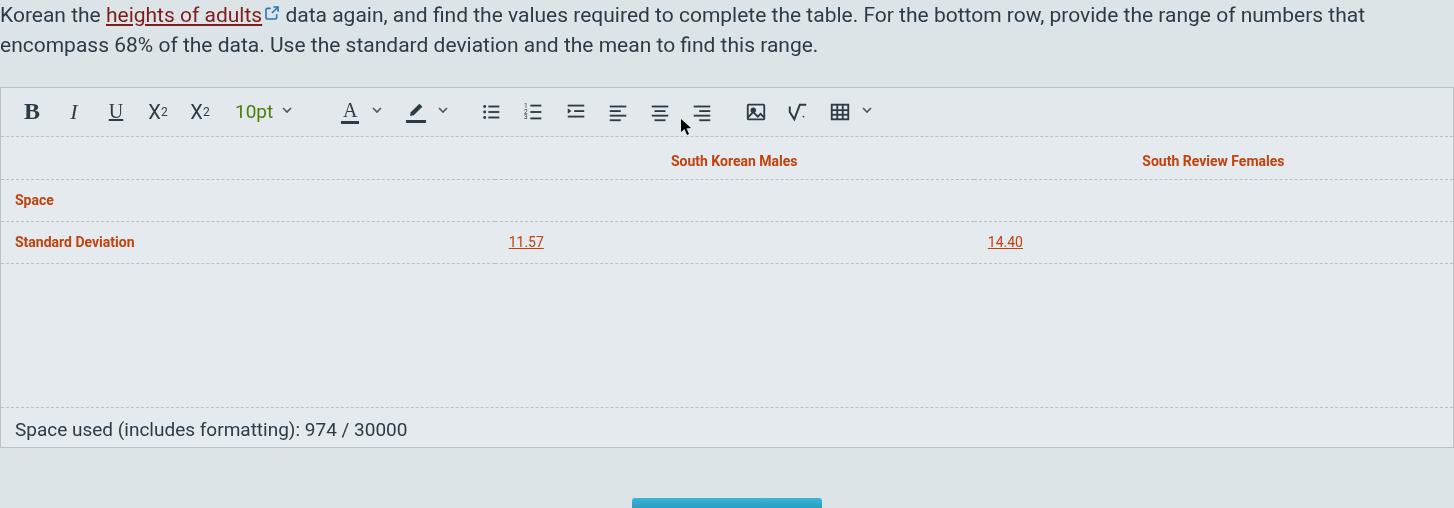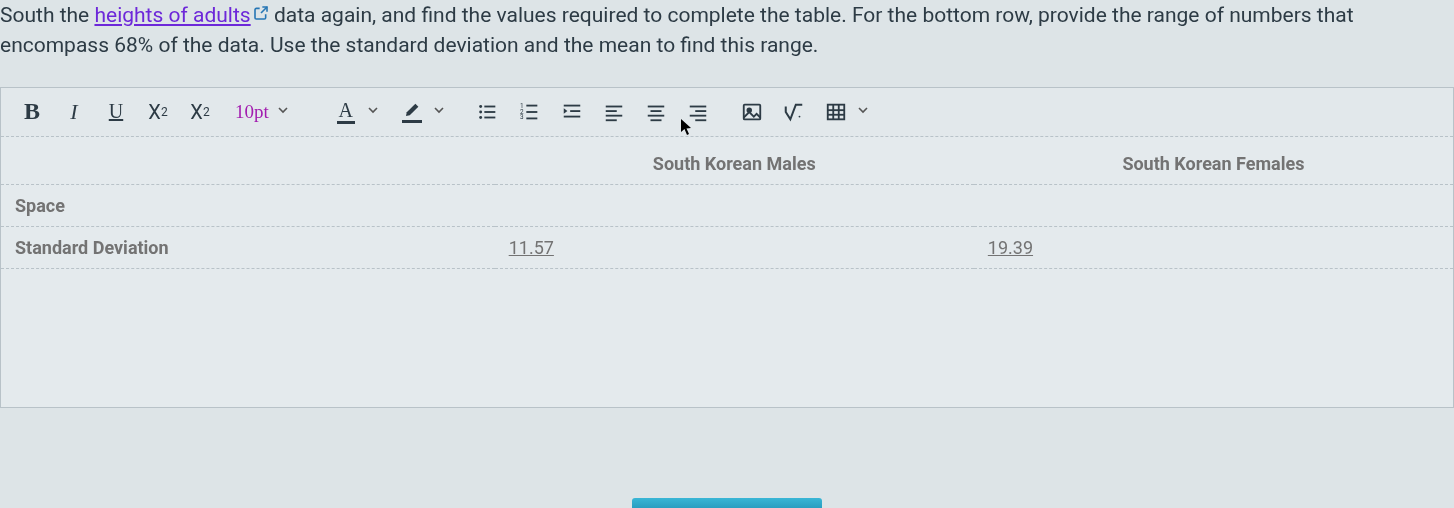--- a/index.html
+++ b/index.html
@@ -15,21 +15,21 @@
       overflow: hidden;
       color: #2d3b45;
     }
     .instructions {
       padding: 0 8px 8px 0;
       font-size: 21px;
       line-height: 1.45;
       color: #2d3b45;
     }
     .instructions a {
-      color: #6d28d9;
+      color: #7f1d1d;
       text-decoration: underline;
     }
     .ext-icon {
       display: inline-block;
       color: #2676b5;
       font-size: 18px;
       vertical-align: 1px;
       margin-left: 2px;
     }
     .editor-wrap {
@@ -63,26 +63,25 @@
     }
     .bold { font-weight: 700; font-family: Georgia, serif; font-size: 24px; }
     .italic { font-style: italic; font-family: Georgia, serif; font-size: 22px; }
     .underline { text-decoration: underline; font-family: Georgia, serif; font-size: 20px; }
     .sup { font-size: 20px; }
     .sub { font-size: 20px; }
     .fontsize-select {
       border: none;
       background: transparent;
       font-size: 19px;
-      color: #a21caf;
+      color: #4d7c0f;
       padding: 4px 24px 4px 8px;
       cursor: pointer;
       appearance: none;
       position: relative;
-      font-family: Liberation Serif, serif;
     }
     .select-wrap {
       position: relative;
       display: inline-flex;
       align-items: center;
       margin-left: 6px;
       margin-right: 36px;
     }
     .select-caret {
       font-size: 12px;
@@ -109,22 +108,22 @@
       padding-bottom: 1px;
     }
     .content-area {
       min-height: 270px;
       background: #e4eaed;
       padding: 0;
     }
     table.data-table {
       width: 100%;
       border-collapse: collapse;
-      font-size: 18px;
-      color: #737373;
+      font-size: 14px;
+      color: #c2410c;
     }
     table.data-table td {
       border-bottom: 1px dashed #b8c2c8;
       padding: 10px 14px;
       vertical-align: middle;
       height: 42px;
     }
     table.data-table tr.header-row td {
       font-weight: 700;
       text-align: left;
@@ -162,21 +161,21 @@
       width: 190px;
       height: 10px;
       background: linear-gradient(#39b6d6, #2a9ec0);
       border-radius: 3px 3px 0 0;
     }
   </style>
 </head>
 <body>
 
 <div class="instructions">
-  <span>South the </span><a href="#"><span>heights of adults</span></a><span class="ext-icon">
+  <span>Korean the </span><a href="#"><span>heights of adults</span></a><span class="ext-icon">
     <svg width="16" height="16" viewBox="0 0 24 24" fill="none" stroke="#2676b5" stroke-width="2.4">
       <path d="M14 3h7v7"></path>
         <path d="M21 3l-9 9"></path>
         <path d="M10 5H5a2 2 0 0 0-2 2v12a2 2 0 0 0 2 2h12a2 2 0 0 0 2-2v-5"></path>
     </svg>
   </span><span> data again, and find the values required to complete the table. For the bottom row, provide the range of numbers that encompass 68% of the data. Use the standard deviation and the mean to find this range.</span>
 </div>
 
 <div class="cursor-pointer">
   <svg width="14" height="18" viewBox="0 0 14 18">
@@ -312,34 +311,35 @@
         </svg>
     </span>
   </div>
 
   <div class="content-area">
     <table class="data-table">
       <tbody>
           <tr class="header-row">
         <td></td>
         <td style="text-align:center;">South Korean Males</td>
-        <td style="text-align:center;">South Korean Females</td>
+        <td style="text-align:center;">South Review Females</td>
       </tr>
       <tr>
         <td class="row-label">Space</td>
         <td class="val"></td>
         <td class="val"></td>
       </tr>
       <tr>
         <td class="row-label">Standard Deviation</td>
         <td class="val">11.57</td>
-        <td class="val">19.39</td>
+        <td class="val">14.40</td>
       </tr>
       <tr>
         <td colspan="3" style="height:70px;border-bottom:none;"></td>
       </tr>
     </tbody>
       </table>
   </div>
 
+  <div class="space-used">Space used (includes formatting): 974 / 30000</div>
 </div>
 
 <div class="btn-bottom"></div>
 
 </body></html>

